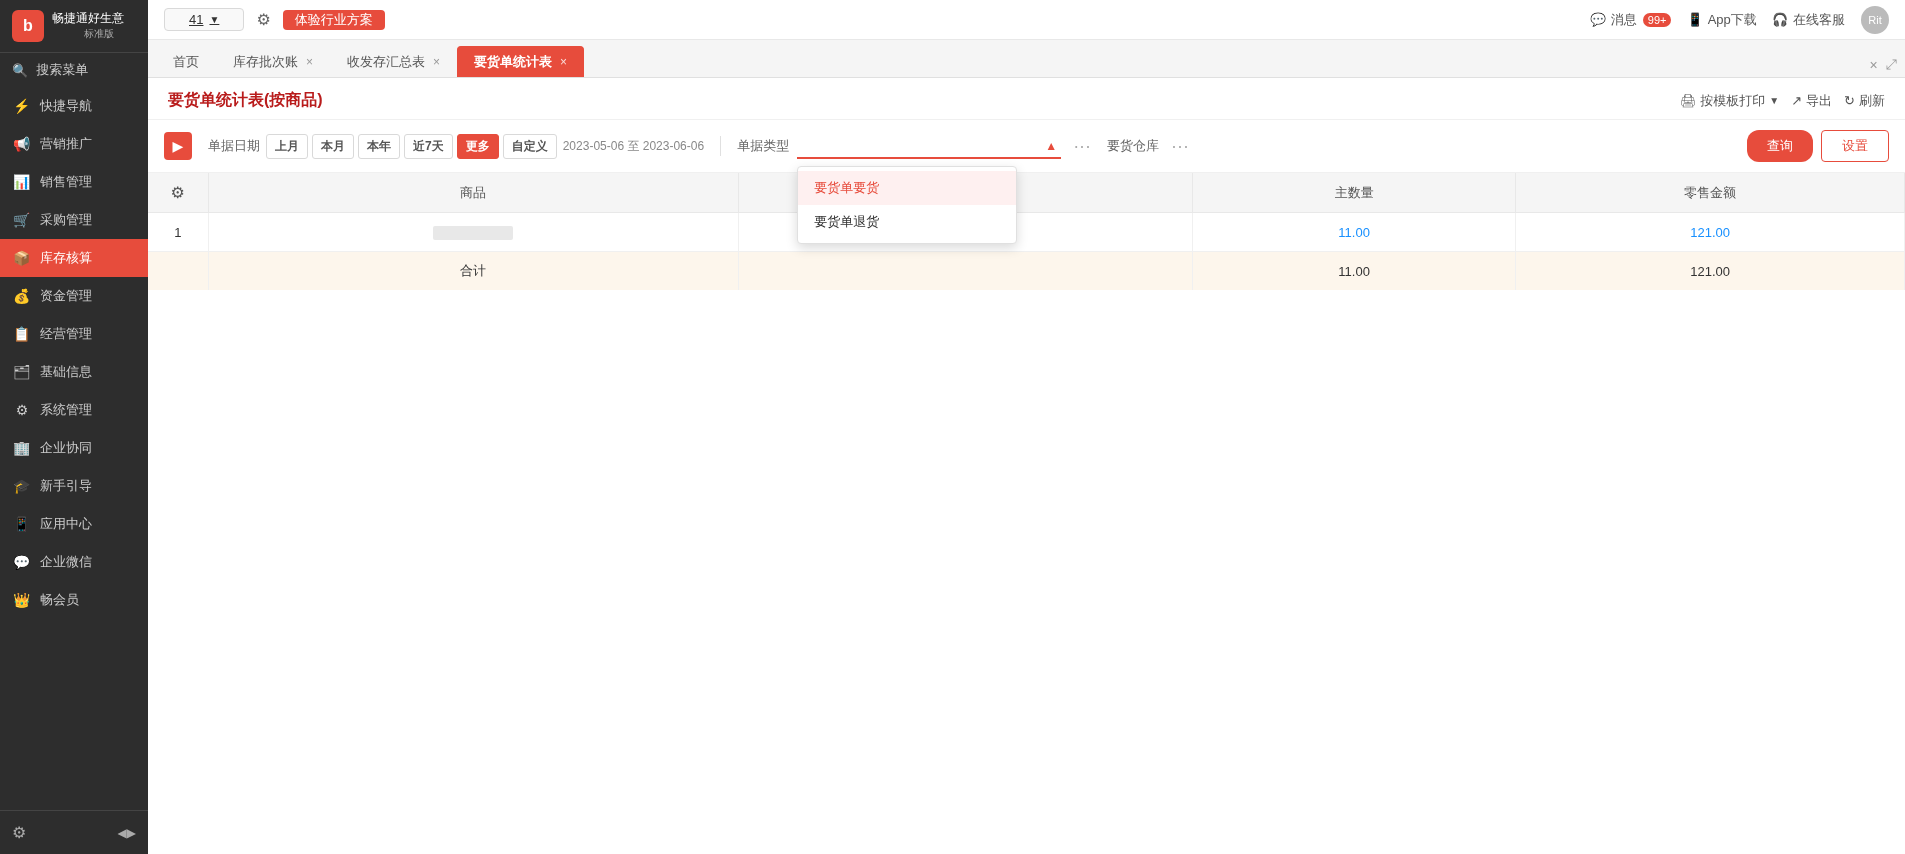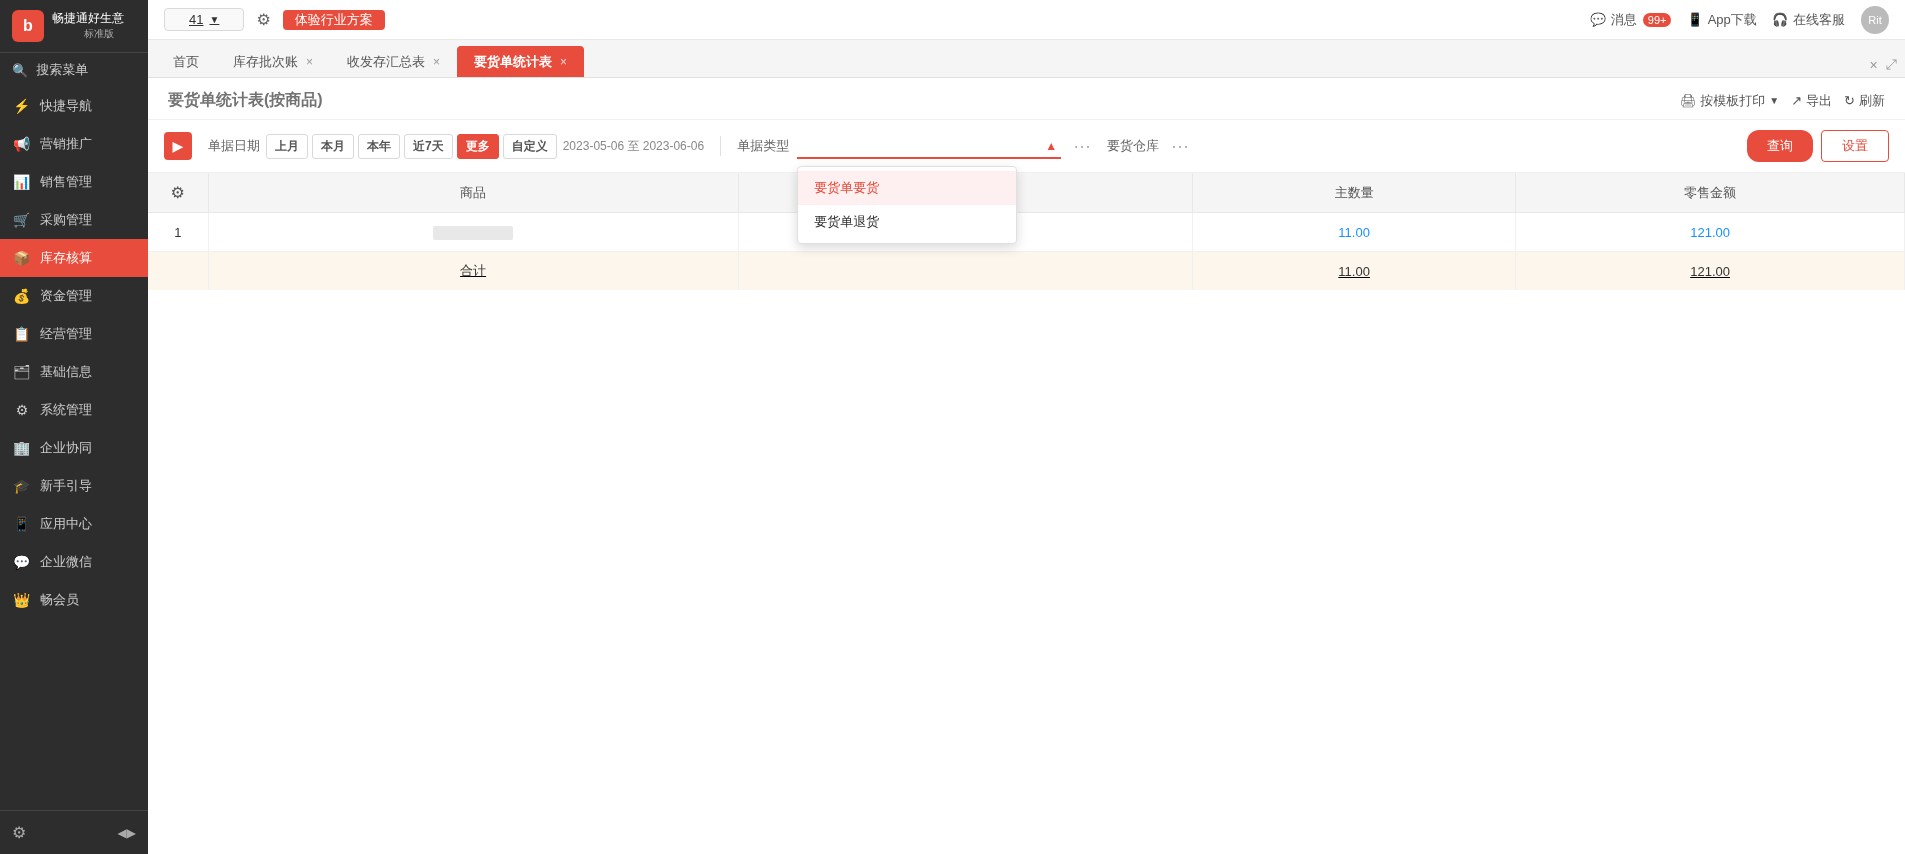--- a/index.html
+++ b/index.html
@@ -206,21 +206,21 @@
     .page-title-bar {
       padding: 12px 20px 8px;
       display: flex;
       align-items: center;
       justify-content: space-between;
       border-bottom: 1px solid #f0f0f0;
     }
     .page-title {
       font-size: 16px;
       font-weight: 600;
-      color: #737373;
+      color: #b91c1c;
     }
     .page-actions {
       display: flex;
       align-items: center;
       gap: 12px;
     }
     .action-btn {
       display: flex;
       align-items: center;
       gap: 4px;
@@ -409,21 +409,20 @@
       font-size: 13px;
       color: #333;
     }
     .data-table .num-col { color: #1890ff; }
     .th-settings { font-size: 16px; cursor: pointer; }
 
     
     .total-row {
       background: #fdf6ec;
       border-top: 1px solid #f0e6c8;
-      text-decoration: underline;
     }
     .total-row td {
       padding: 10px 12px;
       font-size: 13px;
       color: #333;
       border-bottom: none;
     }
 
     
     .product-placeholder {

